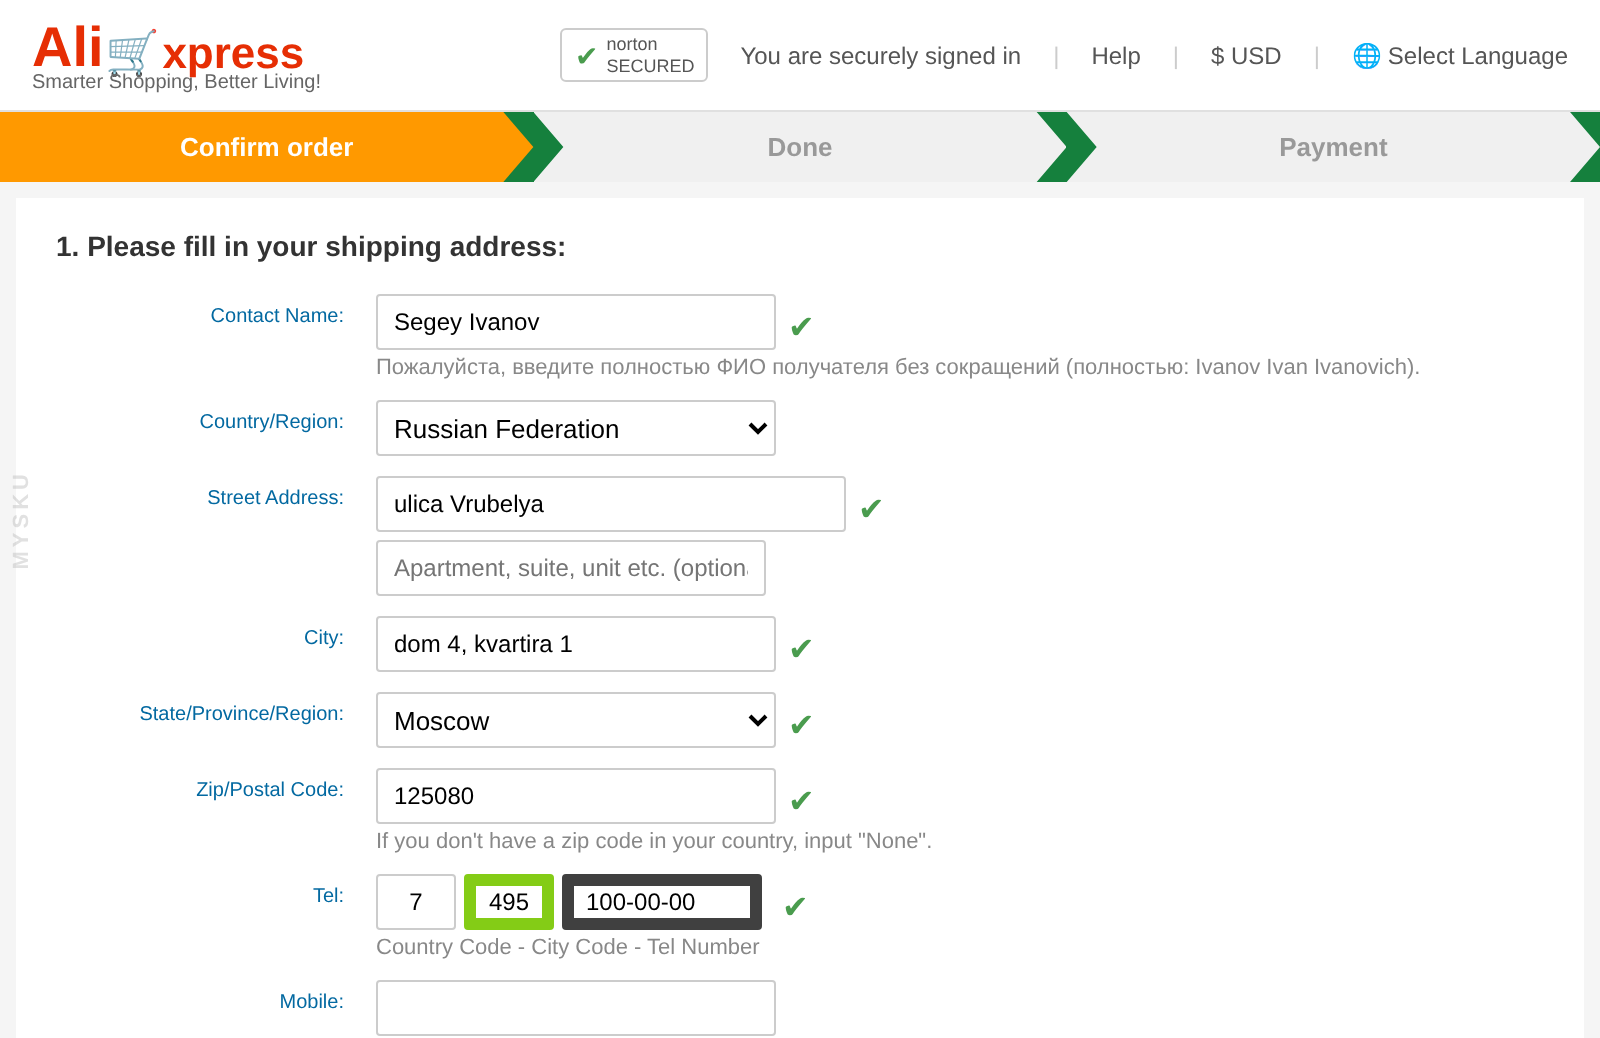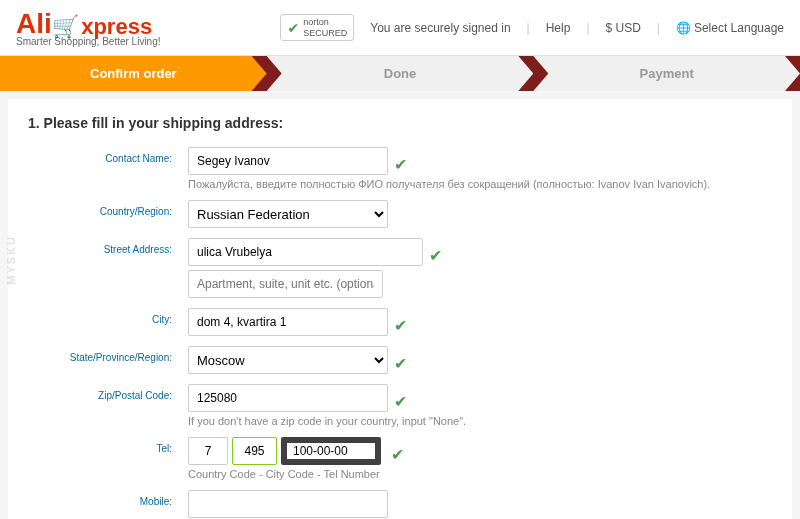--- a/index.html
+++ b/index.html
@@ -11,21 +11,21 @@
     .logo-ali { color: #e62e04; font-size: 28px; font-weight: bold; font-family: 'Arial Black', sans-serif; }
     .logo-express { color: #e62e04; font-size: 22px; font-weight: bold; }
     .logo-tagline { color: #666; font-size: 10px; display: block; margin-top: -4px; }
     .header-right { display: flex; align-items: center; gap: 16px; font-size: 12px; color: #555; }
     .norton-badge { display: flex; align-items: center; gap: 4px; border: 1px solid #ccc; padding: 2px 6px; border-radius: 3px; }
     .norton-check { color: #4a9c4e; font-size: 14px; }
     .divider { color: #ccc; }
     .currency { color: #555; cursor: pointer; }
 
     
-    .progress-bar { display: flex; background: #7f1d1d; }
+    .progress-bar { display: flex; background: #15803d; }
     .progress-step { flex: 1; padding: 10px 0; text-align: center; font-size: 13px; font-weight: bold; position: relative; }
     .progress-step.active { background: #ff9900; color: #fff; clip-path: polygon(0 0, calc(100% - 15px) 0, 100% 50%, calc(100% - 15px) 100%, 0 100%, 15px 50%); }
     .progress-step.active:first-child { clip-path: polygon(0 0, calc(100% - 15px) 0, 100% 50%, calc(100% - 15px) 100%, 0 100%); }
     .progress-step.inactive { background: #f0f0f0; color: #999; clip-path: polygon(0 0, calc(100% - 15px) 0, 100% 50%, calc(100% - 15px) 100%, 0 100%, 15px 50%); }
 
     
     .main { background: #fff; margin: 8px 8px; padding: 16px 20px; position: relative; }
     .section-title { font-size: 14px; font-weight: bold; color: #333; margin-bottom: 16px; }
 
     
@@ -35,21 +35,21 @@
     .form-label { width: 160px; text-align: right; padding-right: 16px; padding-top: 6px; color: #0369a1; font-size: 10px; flex-shrink: 0; }
     .form-content { flex: 1; }
     .form-input { width: 200px; height: 28px; border: 1px solid #ccc; padding: 4px 8px; font-size: 12px; border-radius: 2px; }
     .form-input-wide { width: 235px; }
     .form-select { width: 200px; height: 28px; border: 1px solid #ccc; padding: 2px 4px; font-size: 13px; border-radius: 2px; background: #fff; }
     .form-hint { color: #888; font-size: 11px; margin-top: 3px; max-width: 580px; }
     .check-icon { color: #4a9c4e; font-size: 16px; margin-left: 6px; margin-top: 6px; }
     .input-row { display: flex; align-items: center; }
     .tel-row { display: flex; align-items: center; gap: 4px; }
     .tel-input-small { width: 40px; height: 28px; border: 1px solid #ccc; padding: 4px 4px; font-size: 12px; border-radius: 2px; text-align: center; }
-    .tel-input-mid { width: 45px; height: 28px; border: 1px solid #84cc16; padding: 4px 4px; font-size: 12px; border-radius: 2px; text-align: center; }
+    .tel-input-mid { width: 45px; height: 28px; border: 6px solid #84cc16; padding: 4px 4px; font-size: 12px; border-radius: 2px; text-align: center; }
     .tel-input-main { width: 100px; height: 28px; border: 6px solid #404040; padding: 4px 6px; font-size: 12px; border-radius: 2px; }
     .optional-input { width: 195px; height: 28px; border: 1px solid #ccc; padding: 4px 8px; font-size: 12px; border-radius: 2px; color: #aaa; margin-top: 4px; }
   </style>
 </head>
 <body>
 
 <div class="watermark">
   <span class="watermark-text">MYSKU</span>
 </div>
 

